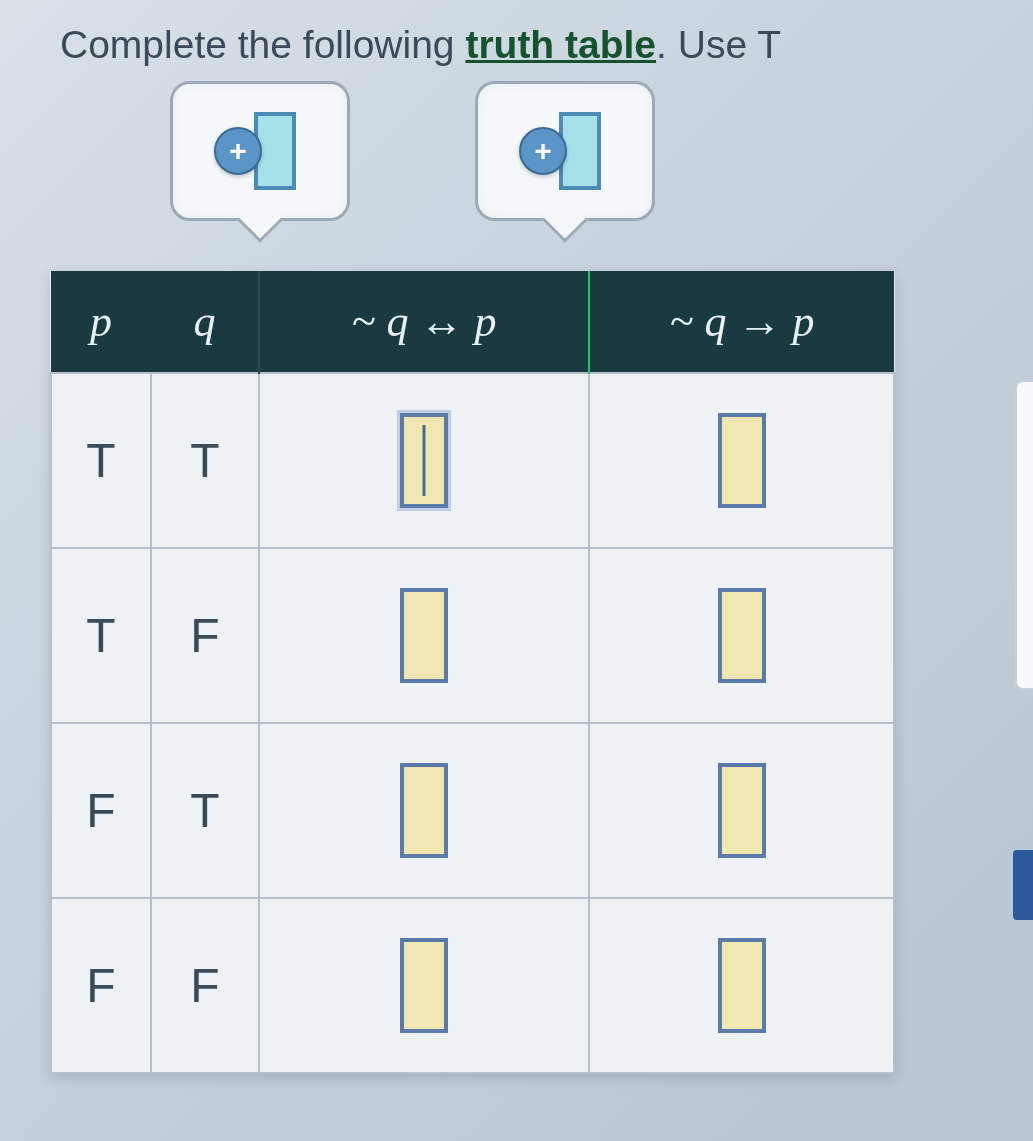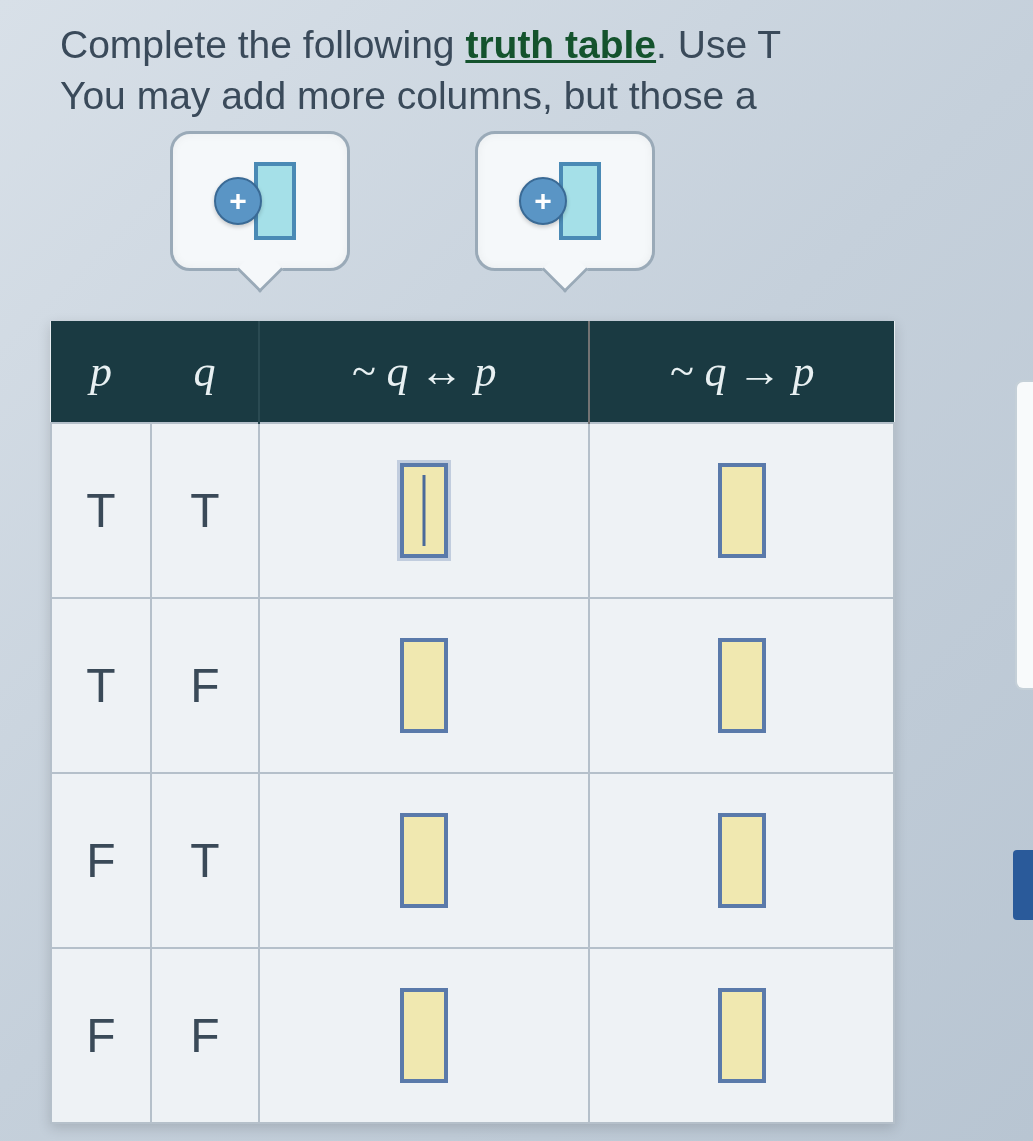--- a/index.html
+++ b/index.html
@@ -100,21 +100,21 @@
       font-family: Georgia, 'Times New Roman', serif;
       font-style: italic;
       font-size: 44px;
       font-weight: normal;
       padding: 25px 10px;
       border: none;
       text-align: center;
     }
     th.col-p { width: 100px; }
     th.col-q { width: 108px; border-right: 2px solid #2a4a52; }
-    th.col-expr1 { width: 330px; border-right: 2px solid #737373; margin-left: 36px; }
+    th.col-expr1 { width: 330px; border-right: 2px solid #22c55e; margin-left: 36px; }
     th.col-expr2 { width: 305px; }
     td {
       border: 2px solid #b5c0ca;
       text-align: center;
       vertical-align: middle;
       height: 175px;
       font-size: 48px;
       font-weight: 500;
       color: #3a4a58;
       font-family: Arial, sans-serif;
@@ -167,21 +167,20 @@
       border-top-left-radius: 4px;
       border-bottom-left-radius: 4px;
     }
     .arrow { font-style: normal; }
   </style>
 </head>
 <body>
 
 <div class="instruction">
   <span>Complete the following </span><span class="link">truth table</span><span>. Use T</span><br>
-  <span>You may add more columns, but those a</span>
 </div>
 
 <div class="add-col-container">
   <div class="add-col-popup left">
     <div class="plus-btn">
       <div class="plus-circle">+</div>
       <div class="plus-target"></div>
     </div>
   </div>
   <div class="add-col-popup right">

